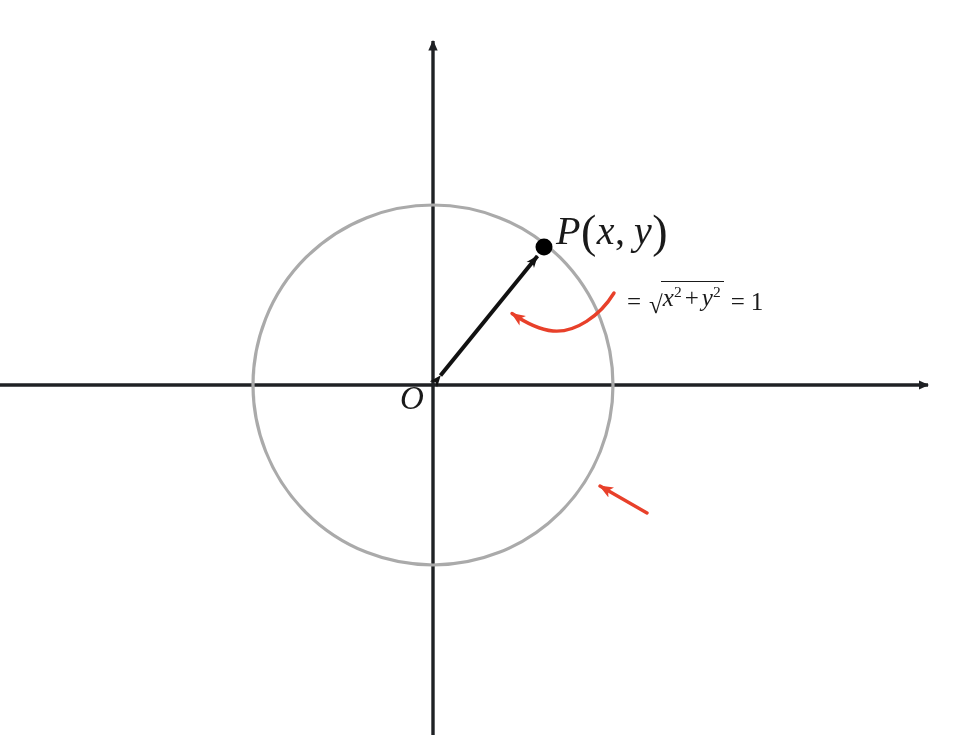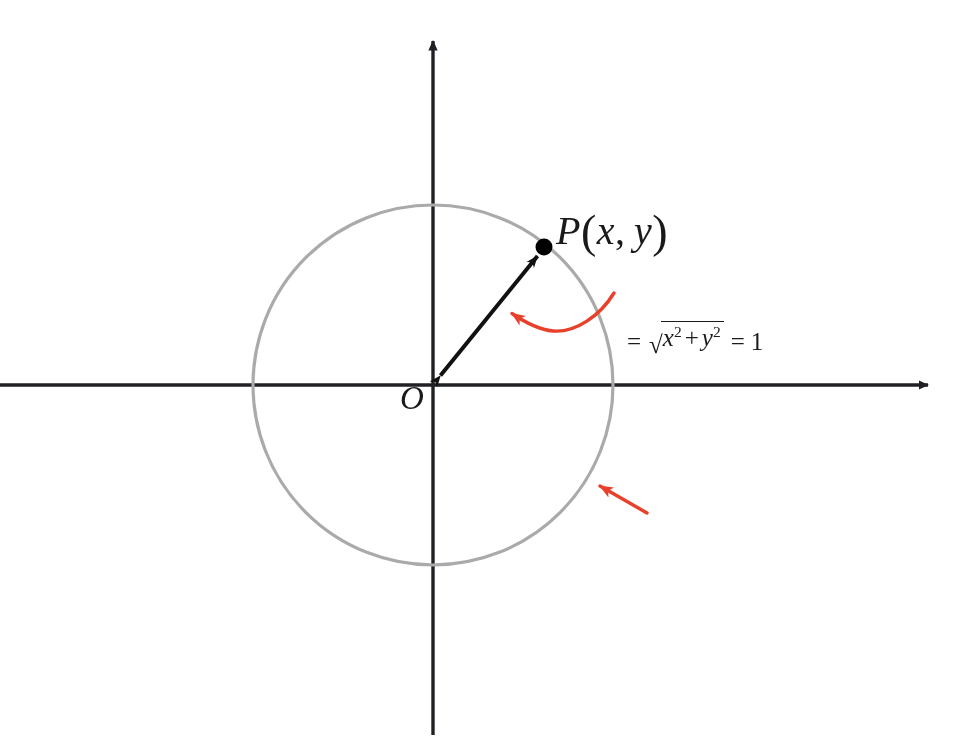--- a/index.html
+++ b/index.html
@@ -93,21 +93,20 @@
     align-self: flex-end;
     position: relative;
     top: 3px;
   }
   .radical .radicand {
     border-top: 1.6px solid #1a1a1a;
     padding: 2px 3px 0 2px;
     margin-left: -2px;
     position: relative;
     top: -4px;
-    margin-top: 40px;
   }
   .radical .plus { font-style: normal; margin: 0 3px; }
 </style>
 </head>
 <body>
 
 <div id="figure">
 
   <svg width="965" height="756" viewBox="0 0 965 756">
     <defs>

